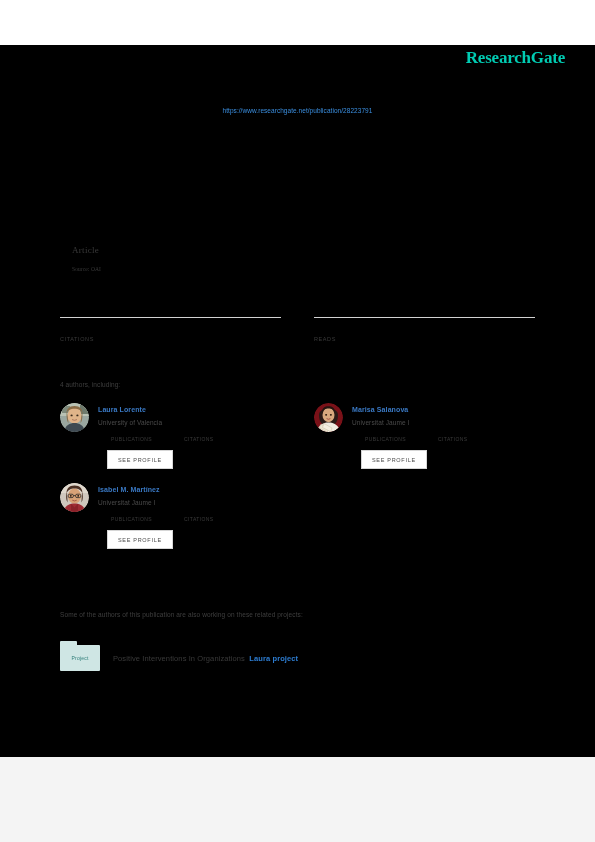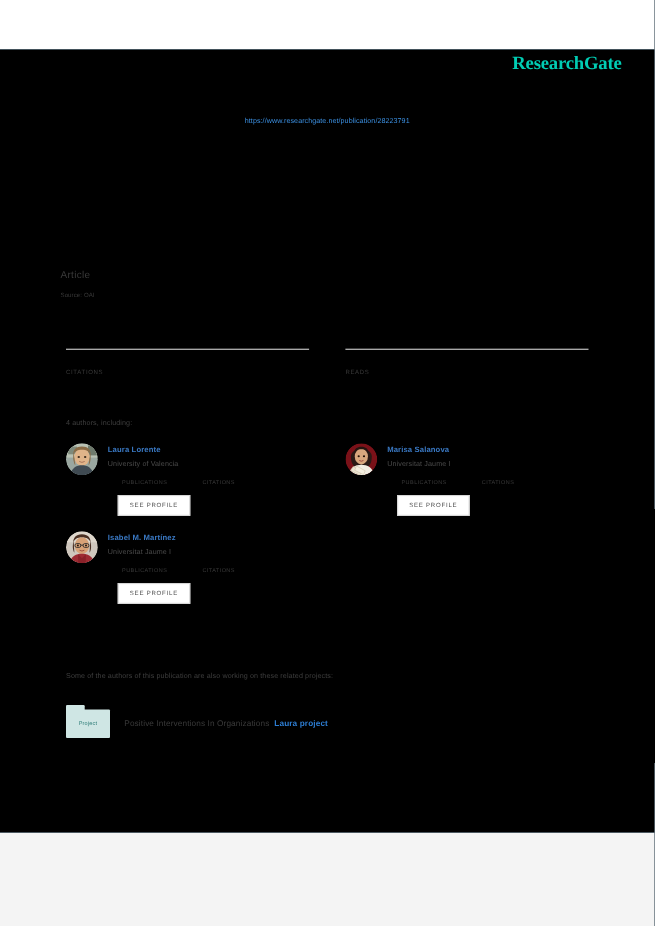--- a/index.html
+++ b/index.html
@@ -14,21 +14,21 @@
     background: #ffffff;
     position: relative;
     overflow: hidden;
   }
 
   
   .page {
     position: relative;
     width: 595px;
     height: 842px;
-    background: #0c4a6e;
+    background: #0f172a;
   }
 
   .top-white {
     position: absolute;
     left: 0; top: 0;
     width: 595px;
     height: 45px;
     background: #ffffff;
   }
 
@@ -68,23 +68,24 @@
     top: 62px;
     text-align: center;
     font-size: 6.5px;
     color: #3b8fe0;
     letter-spacing: 0.05px;
   }
 
   
   .meta {
     position: absolute;
-    left: 55px;
+    left: 72px;
     top: 200px;
     width: 475px;
+    font-family: Liberation Serif, serif;
   }
 
   .meta .article-type {
     font-size: 9px;
     color: #3a3a3a;
     letter-spacing: 0.3px;
     margin-bottom: 11px;
   }
 
   .meta .source-line {

